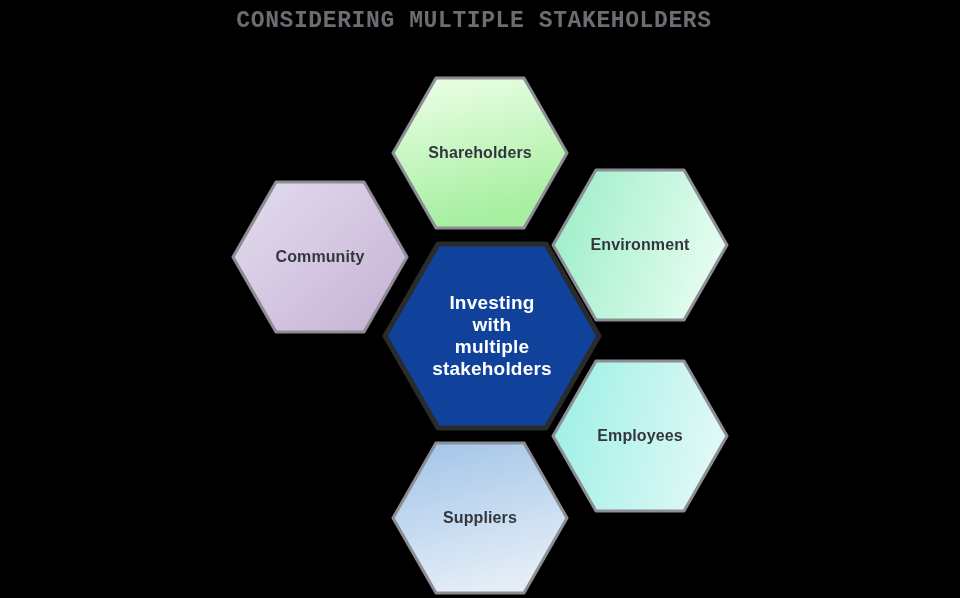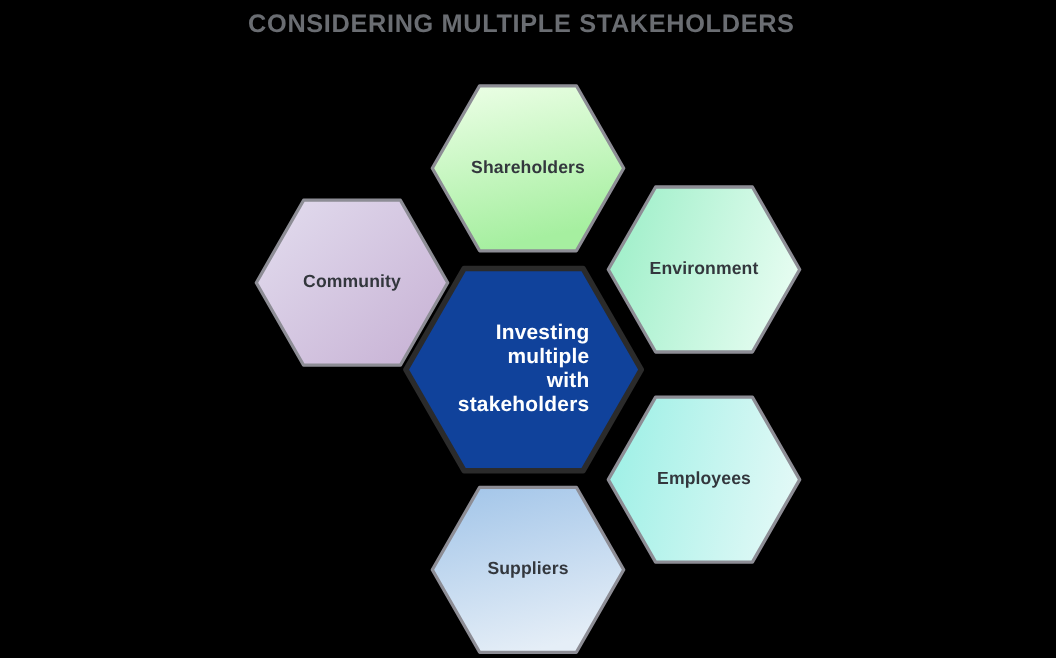--- a/index.html
+++ b/index.html
@@ -21,21 +21,21 @@
     background: #000000;
   }
 
   
   #title {
     position: absolute;
     left: 0;
     top: 8px;
     width: 948px;
     text-align: center;
-    font-family: Liberation Sans, sans-serif;
+    font-family: Liberation Mono, monospace;
     font-size: 23px;
     font-weight: bold;
     letter-spacing: 0.6px;
     color: #6a6d72;
     white-space: nowrap;
   }
 
   
   #hex-diagram {
     position: absolute;
@@ -58,21 +58,21 @@
     left: 0;
     top: 0;
     width: 100%;
     height: 100%;
     display: block;
   }
 
   .hex-label {
     position: relative;
     z-index: 2;
-    text-align: right;
+    text-align: center;
     font-family: "Liberation Sans", sans-serif;
     font-size: 16px;
     font-weight: bold;
     color: #33373d;
     line-height: 1.18;
     letter-spacing: 0.1px;
     pointer-events: none;
   }
 
   
@@ -95,21 +95,21 @@
     letter-spacing: 0.2px;
   }
 
   
   .pos-shareholders { left: 391px; top:  76px; }
   .pos-environment  { left: 551px; top: 168px; }
   .pos-employees    { left: 551px; top: 359px; }
   .pos-customers    { left: 391px; top: 441px; }
   .pos-suppliers    { left: 231px; top: 351px; }
   .pos-community    { left: 231px; top: 180px; }
-  .pos-center       { left: 366px; top: 241px; }
+  .pos-center       { left: 382px; top: 241px; }
 </style>
 </head>
 <body>
 
 <div id="canvas">
 
   <div id="title">CONSIDERING MULTIPLE STAKEHOLDERS</div>
 
   <div id="hex-diagram">
 
@@ -178,20 +178,20 @@
       </svg>
       <div class="hex-label">Community</div>
     </div>
 
     <div class="hex hex-center pos-center">
       <svg viewBox="0 0 220 190" preserveAspectRatio="none" aria-hidden="true">
         <polygon points="56,3 164,3 217,95 164,187 56,187 3,95" fill="#10429b" stroke="#2b2b2b" stroke-width="5" stroke-linejoin="round"></polygon>
       </svg>
       <div class="hex-label">
         <div>Investing</div>
+        <div>with</div>
         <div>multiple</div>
-        <div>with</div>
         <div>stakeholders</div>
       </div>
     </div>
 
   </div>
 </div>
 
 </body></html>

